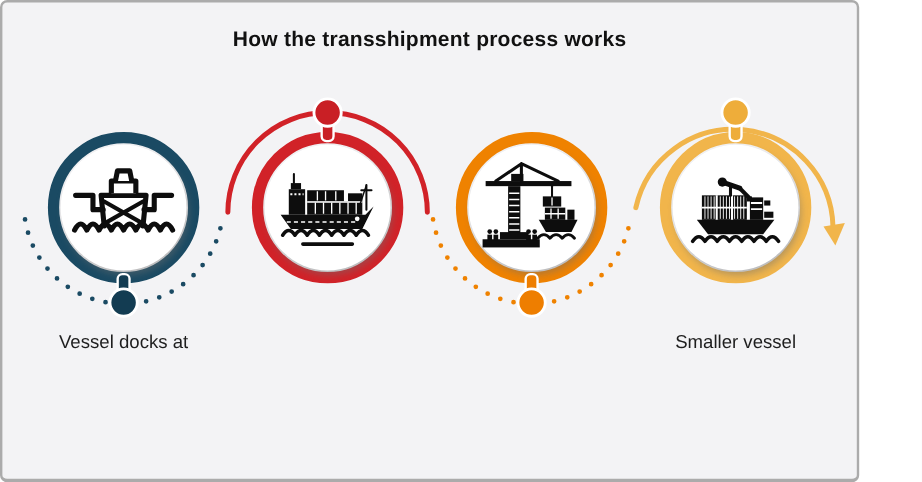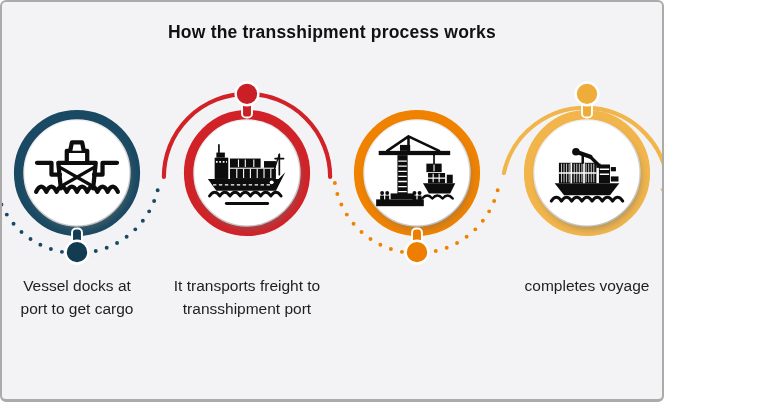--- a/index.html
+++ b/index.html
@@ -1,17 +1,17 @@
 <!DOCTYPE html>
 <html><head>
 <meta charset="utf-8">
 <style>
   html,body{margin:0;padding:0;background:#ffffff;font-family:"Liberation Sans", sans-serif;}
   #page{
-    position:relative; width:664px; height:402px; box-sizing:border-box;
+    position:relative; width:716px; height:402px; box-sizing:border-box;
     background:#f3f3f5; border:2px solid #ababab; border-bottom-width:3px; border-radius:6px;
     overflow:hidden;
   }
   .title{
     position:absolute; top:20px; left:0; width:100%;
     text-align:center; font-size:17.5px; font-weight:bold; color:#111; letter-spacing:.2px;
   }
   .steps{position:absolute; top:76px; left:0; right:0; display:flex; justify-content:center;}
   .step{width:170px; display:flex; flex-direction:column; align-items:center;}
   svg.medallion{width:190px; height:190px; margin:0 -10px; overflow:visible;}
@@ -52,21 +52,20 @@
           <path class="ln" stroke-width="5" d="M97,38 H80 V52 H70"></path>
           <path class="ln" stroke-width="5" d="M31,68 L28,38 H72 L69,68"></path>
           <path class="ln" stroke-width="4" d="M31,44 L66,64 M69,44 L34,64"></path>
           <path class="lnf" stroke-width="5" d="M38,36 V24 H62 V36"></path>
           <path class="lnf" stroke-width="5" d="M42,24 L44,14 H56 L58,24"></path>
           <path class="ln" stroke-width="5" d="M2,72 Q8,60 14,72 Q20,60 26,72 Q32,60 38,72 Q44,60 50,72 Q56,60 62,72 Q68,60 74,72 Q80,60 86,72 Q92,60 98,72"></path>
         </g>
       </svg>
       <div class="label">
         <div>Vessel docks at</div>
-        <div>port to get cargo</div>
       </div>
     </div>
 
     <div class="step">
       <svg class="medallion" viewBox="-96 -96 192 192" color="#d12228">
         <path class="arc" d="M -84 4 A 84 84 0 0 1 84 4"></path>
         <circle class="ring" r="59"></circle>
         <circle class="disc" r="53"></circle>
         <g class="dotgrp" color="#c91f25">
           <rect x="-5" y="-82" width="10" height="26" rx="4"></rect>
@@ -84,24 +83,20 @@
           <rect class="f" x="12" y="32" width="16" height="25"></rect>
           <rect class="f" x="14" y="26" width="10" height="6"></rect>
           <path class="w" stroke-width="2" stroke-dasharray="2 2" d="M13.5,37 H26.5"></path>
           <path class="ln" stroke-width="2" d="M17,26 V17"></path>
           <path class="ln" stroke-width="2" d="M88,28 V52 M83,33 H93"></path>
           <path class="ln" stroke-width="1.5" d="M88,28 L80,52"></path>
           <path class="ln" stroke-width="3.5" d="M6,77 Q12,68 18,77 Q24,68 30,77 Q36,68 42,77 Q48,68 54,77 Q60,68 66,77 Q72,68 78,77 Q84,68 90,77"></path>
           <rect class="f" x="24" y="84" width="52" height="3.5" rx="1.75"></rect>
         </g>
       </svg>
-      <div class="label">
-        <div>It transports freight to</div>
-        <div>transshipment port</div>
-      </div>
     </div>
 
     <div class="step">
       <svg class="medallion" viewBox="-96 -96 192 192" color="#ef8200">
         <path class="arc dotted" d="M -83 10 A 84 84 0 0 0 83 10"></path>
         <circle class="ring" r="59"></circle>
         <circle class="disc" r="53"></circle>
         <g class="dotgrp" color="#ee7e00">
           <rect x="-5" y="56" width="10" height="26" rx="4"></rect>
           <circle cy="80" r="11.5"></circle>
@@ -160,18 +155,18 @@
           <rect class="f" x="78" y="54" width="9" height="6"></rect>
           <circle class="f" cx="37" cy="25" r="4.5"></circle>
           <path class="ln" stroke-width="5" d="M37,25 L54,31"></path>
           <path class="ln" stroke-width="4" d="M54,31 L63,40"></path>
           <rect class="f" x="61" y="39" width="5" height="5"></rect>
           <path class="ln" stroke-width="3" d="M45,28 V38"></path>
           <path class="ln" stroke-width="3.5" d="M8,83 Q14,74 20,83 Q26,74 32,83 Q38,74 44,83 Q50,74 56,83 Q62,74 68,83 Q74,74 80,83 Q86,74 92,83"></path>
         </g>
       </svg>
       <div class="label">
-        <div>completes voyage</div>
+        <div>Smaller vessel</div>
       </div>
     </div>
 
   </div>
 </div>
 
 </body></html>

